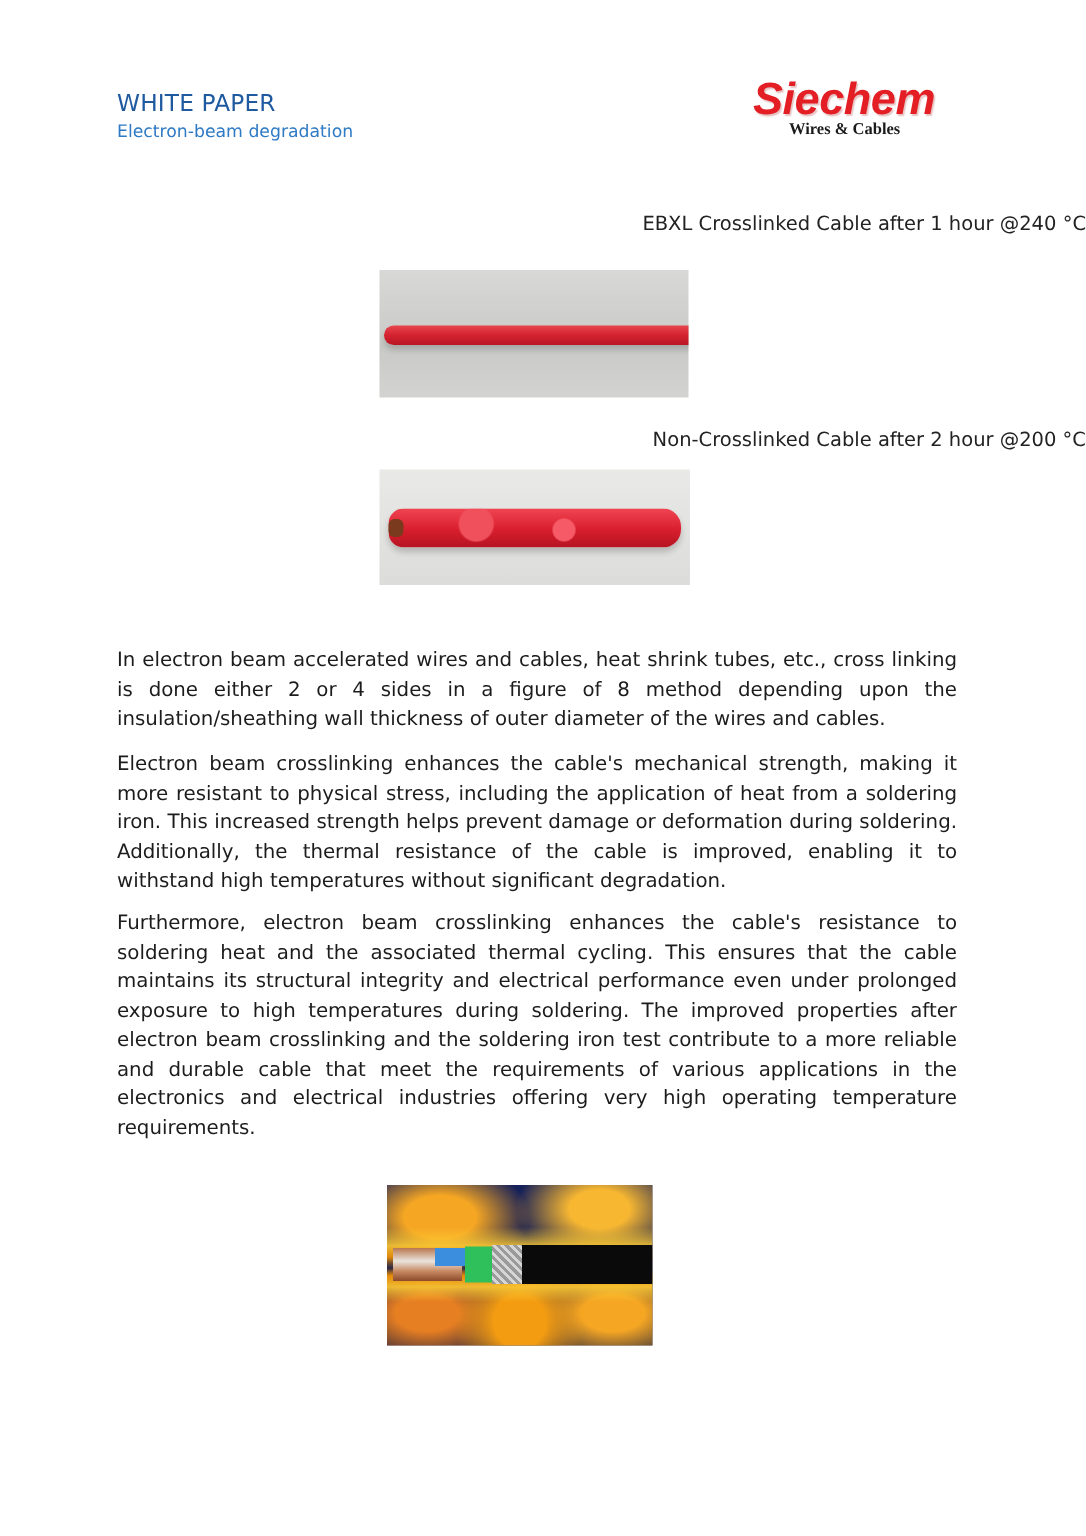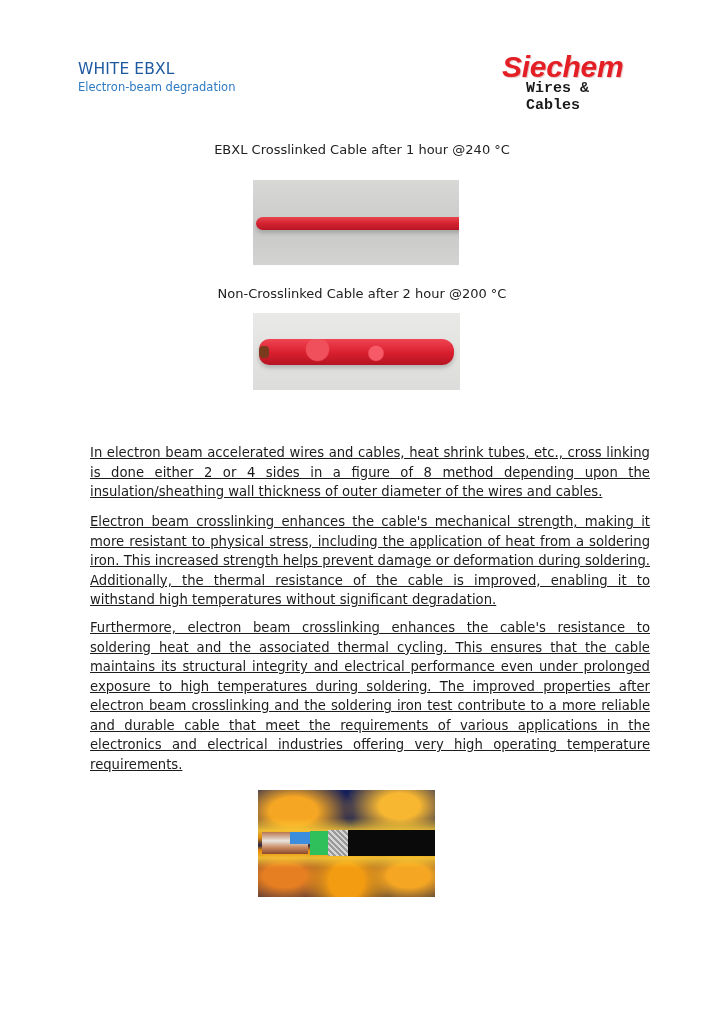--- a/index.html
+++ b/index.html
@@ -1,42 +1,42 @@
 <!DOCTYPE html>
 <html><head>
 <meta charset="utf-8">
 <style>
   html, body { margin:0; padding:0; background:#ffffff; }
   body { width:724px; height:1024px; position:relative; overflow:hidden; font-family:"DejaVu Sans", sans-serif; color:#1a1a1a; }
   .hdr-title { position:absolute; left:78px; top:60px; font-size:15.5px; color:#1f5aa0; letter-spacing:0.1px; }
   .hdr-sub { position:absolute; left:78px; top:80px; font-size:11.5px; color:#2e7ac4; }
   .logo { position:absolute; left:496px; top:50px; width:140px; height:48px; }
   .logo-name { position:absolute; left:6px; top:0; font-family:"Liberation Sans", sans-serif; font-weight:bold; font-style:italic; font-size:30px; color:#e31e24; letter-spacing:-0.3px; text-shadow:1px 1px 1px rgba(150,0,0,0.25); }
-  .logo-tag { position:absolute; left:30px; top:30px; font-family:Liberation Mono, monospace; font-weight:bold; font-size:15px; color:#1a1a1a; }
-  .caption { position:absolute; left:0; width:724px; text-align:center; font-size:13px; color:#222; }
+  .logo-tag { position:absolute; left:30px; top:30px; font-family:Liberation Serif, serif; font-weight:bold; font-size:11px; color:#1a1a1a; }
+  .caption { position:absolute; left:0; width:724px; text-align:right; font-size:13px; color:#222; }
   .photo { position:absolute; overflow:hidden; }
   .p1 { left:253px; top:180px; width:206px; height:85px; background:linear-gradient(#d8d8d6,#c9c9c7 60%,#d3d3d1); }
   .p1 .cable { position:absolute; left:3px; top:37px; width:210px; height:13px; background:linear-gradient(#e8454d,#d42230 50%,#b81624); border-radius:7px 0 0 7px; box-shadow:0 3px 4px rgba(0,0,0,0.18); }
   .p2 { left:253px; top:313px; width:207px; height:77px; background:linear-gradient(#e9e9e7,#dcdcda); }
   .p2 .cable { position:absolute; left:6px; top:26px; width:195px; height:26px; background:radial-gradient(circle at 30% 40%,#f0505c 0 8%,transparent 9%),radial-gradient(circle at 60% 55%,#f55a66 0 6%,transparent 7%),linear-gradient(#f04452,#d81e2e 55%,#b51422); border-radius:10px 12px 12px 10px; box-shadow:0 3px 4px rgba(0,0,0,0.2); }
   .p2 .cable-tip { position:absolute; left:6px; top:33px; width:10px; height:12px; background:#7a3a1e; border-radius:4px; }
-  .para { position:absolute; left:78px; width:560px; font-size:13.2px; line-height:19.5px; text-align:justify; color:#1c1c1c; margin:12px;text-decoration:underline; }
+  .para { position:absolute; left:78px; width:560px; font-size:13.2px; line-height:19.5px; text-align:justify; color:#1c1c1c; margin:0; }
   .fire { left:258px; top:790px; width:177px; height:107px; background:radial-gradient(ellipse at 20% 20%,#f5a623 0 12%,transparent 30%),radial-gradient(ellipse at 80% 15%,#f7b731 0 10%,transparent 28%),radial-gradient(ellipse at 50% 85%,#f39c12 0 14%,transparent 35%),radial-gradient(ellipse at 15% 80%,#e67e22 0 10%,transparent 30%),radial-gradient(ellipse at 85% 80%,#f5a623 0 10%,transparent 30%),linear-gradient(#16205a,#0c1440); }
   .fire .flame-band { position:absolute; left:0; top:28px; width:177px; height:50px; background:linear-gradient(transparent,#ffcc33 25%,#ff9900 40%,transparent 55%,#ff9900 65%,#ffcc33 80%,transparent); opacity:0.85; }
   .fire .jacket { position:absolute; left:90px; top:40px; width:87px; height:26px; background:#0a0a0a; }
   .fire .cores { position:absolute; left:4px; top:42px; width:46px; height:22px; background:linear-gradient(#b9774f,#e9e4de 40%,#c88a63 70%,#8c4a2a); }
   .fire .blue { position:absolute; left:32px; top:42px; width:20px; height:12px; background:#3b8ede; }
   .fire .green { position:absolute; left:52px; top:41px; width:18px; height:24px; background:#2fbf5b; }
   .fire .braid { position:absolute; left:70px; top:40px; width:20px; height:26px; background:repeating-linear-gradient(45deg,#9a9a9a 0 2px,#d6d6d6 2px 4px); }
 </style>
 </head>
 <body>
 
 <div>
-  <div class="hdr-title">WHITE EBXL</div>
+  <div class="hdr-title">WHITE PAPER</div>
   <div class="hdr-sub">Electron-beam degradation</div>
   <div class="logo">
     <span class="logo-name">Siechem</span>
     <span class="logo-tag">Wires &amp; Cables</span>
   </div>
 </div>
 
 <div class="caption" style="top:142px;">EBXL Crosslinked Cable after 1 hour @240 °C</div>
 <div class="photo p1">
   <div class="cable"></div>

